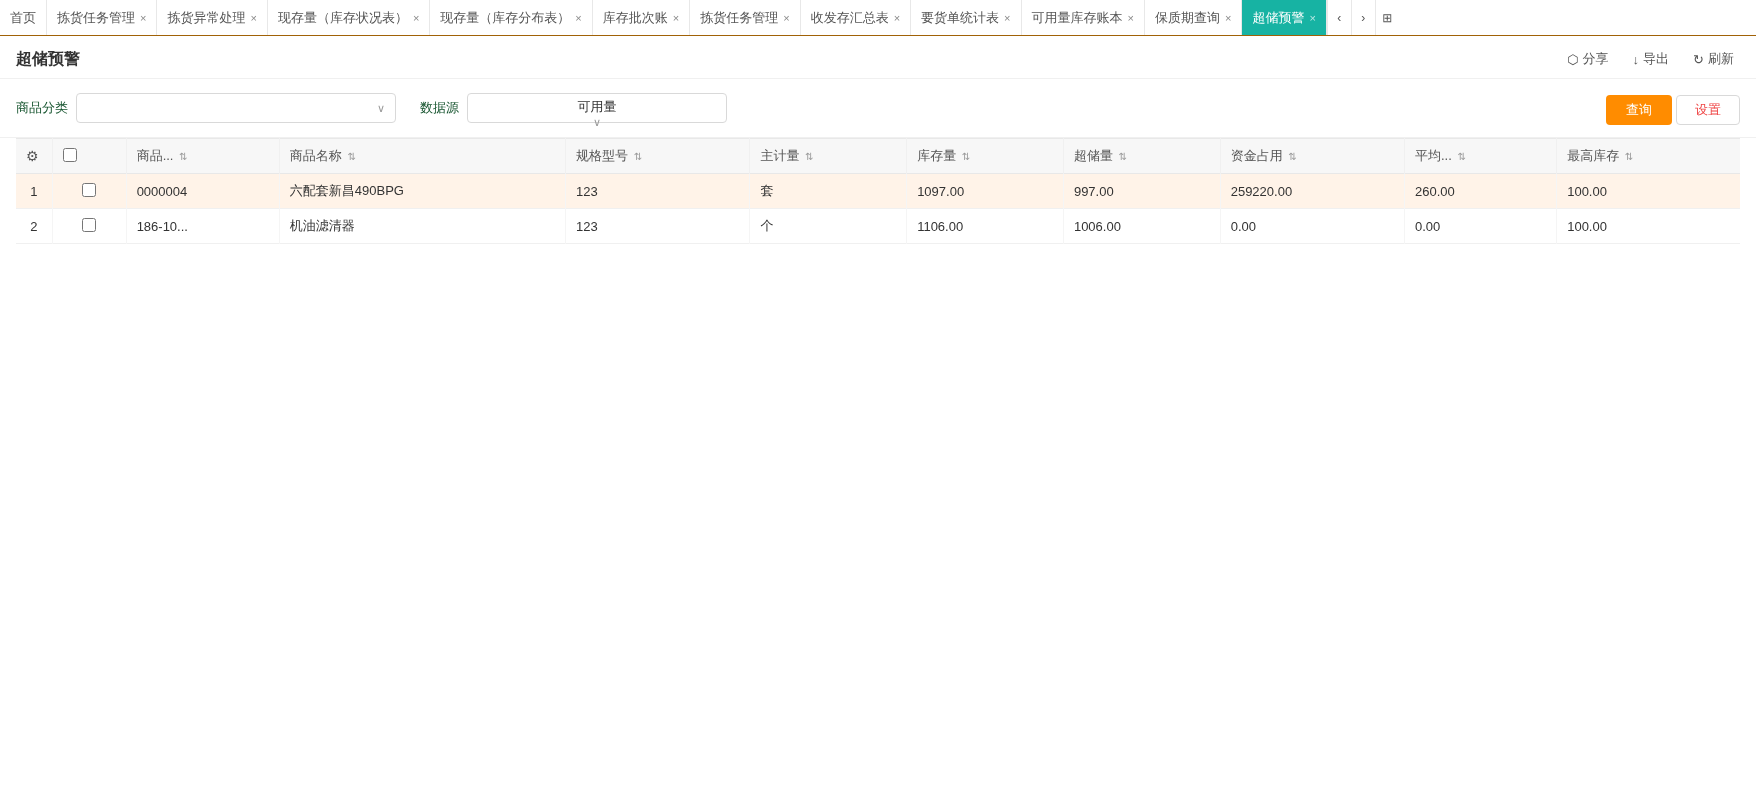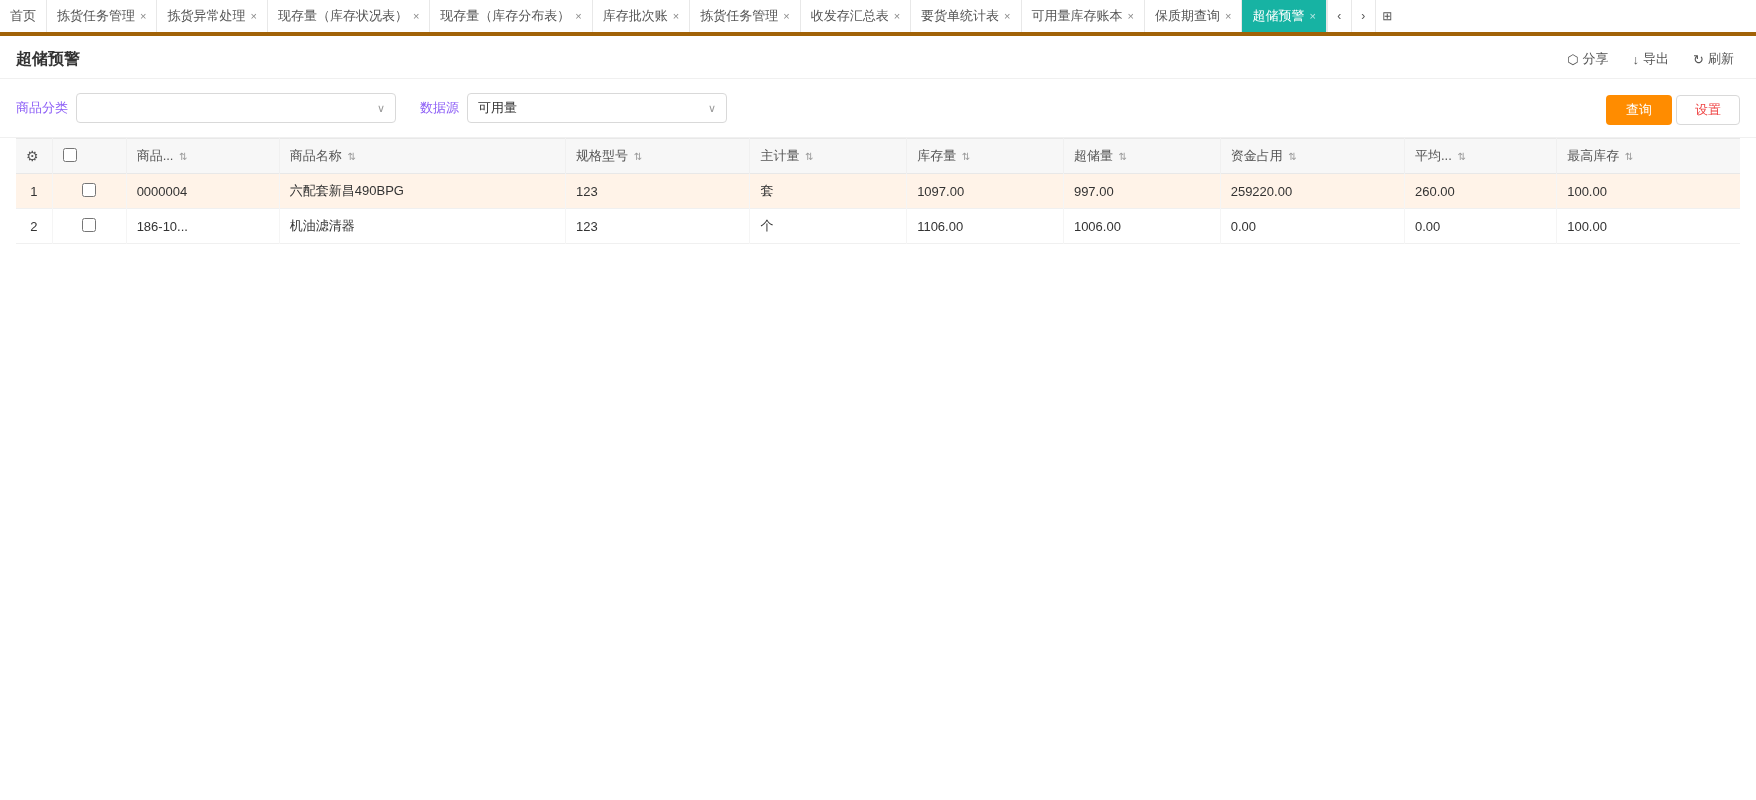--- a/index.html
+++ b/index.html
@@ -3,21 +3,21 @@
   <meta charset="utf-8">
   <style>
     * { box-sizing: border-box; margin: 0; padding: 0; }
     body { font-family: "Microsoft YaHei", "PingFang SC", sans-serif; font-size: 13px; background: #f5f5f5; color: #333; overflow-x: hidden; }
 
     
     .topbar {
       display: flex;
       align-items: center;
       background: #fff;
-      border-bottom: 4px solid #a16207;
+      border-bottom: 1px solid #a16207;
       height: 36px;
       overflow: hidden;
     }
     .tab-item {
       display: flex;
       align-items: center;
       padding: 0 10px;
       height: 100%;
       border-right: 1px solid #e8e8e8;
       white-space: nowrap;
@@ -95,21 +95,21 @@
       gap: 24px;
       border-bottom: 1px solid #f0f0f0;
     }
     .filter-item {
       display: flex;
       align-items: center;
       gap: 8px;
     }
     .filter-label {
       font-size: 13px;
-      color: #8b5cf6;
+      color: #14532d;
       white-space: nowrap;
     }
     .filter-select {
       display: flex;
       align-items: center;
       border: 1px solid #d9d9d9;
       border-radius: 4px;
       padding: 4px 10px;
       width: 320px;
       height: 30px;
@@ -126,20 +126,21 @@
       border: 1px solid #d9d9d9;
       border-radius: 4px;
       padding: 4px 10px;
       width: 260px;
       height: 30px;
       cursor: pointer;
       background: #fff;
       justify-content: space-between;
       font-size: 13px;
       color: #333;
+      flex-direction: column;
     }
     .filter-select-inline .chevron { color: #999; font-size: 11px; }
     .query-btn {
       background: #ff8c00;
       color: #fff;
       border: none;
       border-radius: 4px;
       padding: 6px 20px;
       cursor: pointer;
       font-size: 13px;

